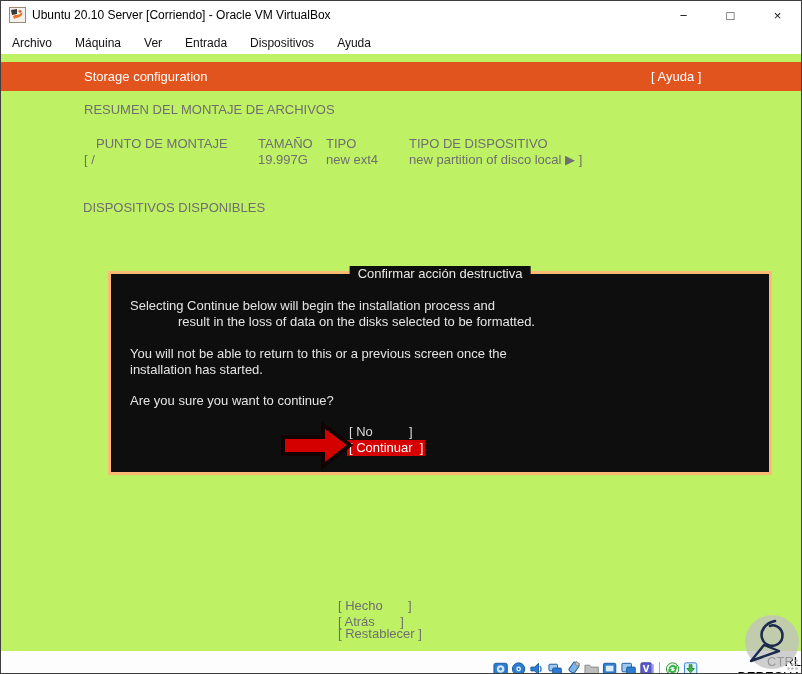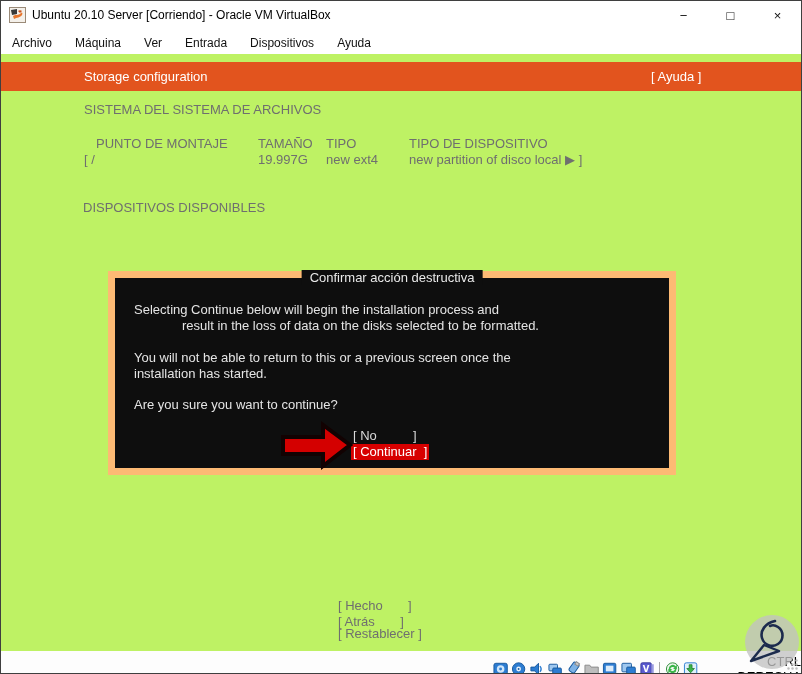--- a/index.html
+++ b/index.html
@@ -38,22 +38,22 @@
     position:absolute; left:83px; top:0; line-height:29px; font-size:13px; color:#fff; white-space:pre;
   }
   .tui-header .hd-help {
     position:absolute; left:650px; top:0; line-height:29px; font-size:13px; color:#fff; white-space:pre;
   }
   .tline {
     position:absolute; white-space:pre; color:#6f6f6f;
     font-size:13px; line-height:15px;
   }
   .dialog {
-    position:absolute; left:107px; top:217px; width:568px; height:204px;
-    border:7px solid #fdba74; background:#0e0e0e;
+    position:absolute; left:107px; top:217px; width:664px; height:204px;
+    border:3px solid #fdba74; background:#0e0e0e;
   }
   .dialog-title {
     position:absolute; top:-8px; left:50%; transform:translateX(-50%);
     background:#0e0e0e; padding:0 8px; color:#e9e9e9; font-size:13px; white-space:pre;
   }
   .dline { position:absolute; left:19px; white-space:pre; color:#e4e4e4; font-size:13px; line-height:15px; }
   .dbtn  { position:absolute; left:238px; white-space:pre; font-size:13px; line-height:16px; }
   .dbtn.no { color:#d9d9d9; }
   .dbtn.continue { background:#d70000; color:#ffffff; padding:0 2px; margin-left:-2px; }
   .arrow-annot { position:absolute; left:277px; top:367px; width:76px; height:50px; }
@@ -98,21 +98,21 @@
     <span class="menuitem">Ayuda</span>
   </div>
 
   <div class="vmscreen">
 
     <div class="tui-header">
       <span class="hd-title">Storage configuration</span>
       <span class="hd-help">[ Ayuda ]</span>
     </div>
 
-    <div class="tline" style="left:83px; top:48px;">SISTEMA DEL SISTEMA DE ARCHIVOS</div>
+    <div class="tline" style="left:83px; top:48px;">RESUMEN DEL MONTAJE DE ARCHIVOS</div>
 
     <div class="tline" style="left:95px;  top:82px;">PUNTO DE MONTAJE</div>
     <div class="tline" style="left:257px; top:82px;">TAMAÑO</div>
     <div class="tline" style="left:325px; top:82px;">TIPO</div>
     <div class="tline" style="left:408px; top:82px;">TIPO DE DISPOSITIVO</div>
 
     <div>
       <div class="tline" style="left:83px;  top:98px;">[ /</div>
       <div class="tline" style="left:257px; top:98px;">19.997G</div>
       <div class="tline" style="left:325px; top:98px;">new ext4</div>

